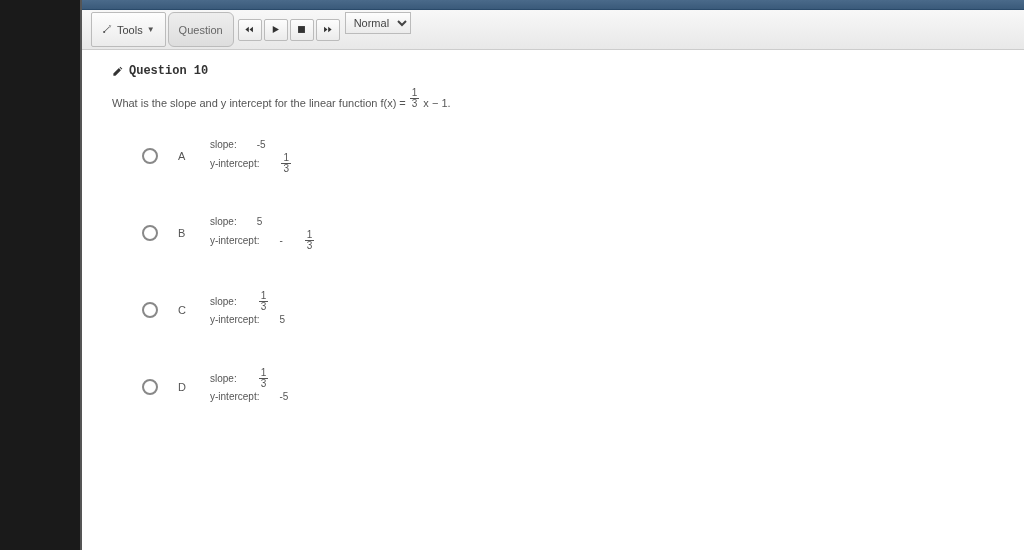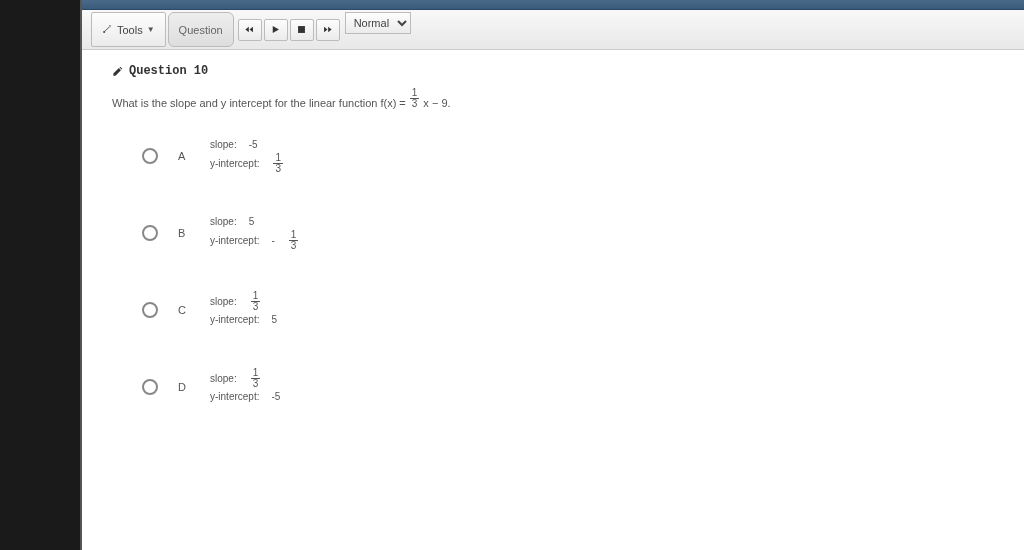--- a/index.html
+++ b/index.html
@@ -150,21 +150,21 @@
       width: 12px;
     }
     .opt-content {
       font-size: 10px;
       color: #555;
       line-height: 1.6;
     }
     .opt-line {
       display: flex;
       align-items: center;
-      gap: 12px;
+      gap: 20px;
     }
     .caret-down {
       font-size: 8px;
       color: #555;
     }
   </style>
 </head>
 <body>
 
 <div class="app-window">
@@ -221,21 +221,21 @@
       </span>
       <span>Question 10</span>
     </div>
 
     <div class="question-text">
       <span>What is the slope and y intercept for the linear function f(x) =</span>
       <span class="frac">
         <span class="num">1</span>
         <span class="den">3</span>
       </span>
-      <span>x − 9.</span>
+      <span>x − 1.</span>
     </div>
 
     <div class="options">
 
       <div class="option-row">
         <div class="radio"></div>
         <div class="opt-letter">A</div>
         <div class="opt-content">
           <div class="opt-line">
             <span>slope:</span>

